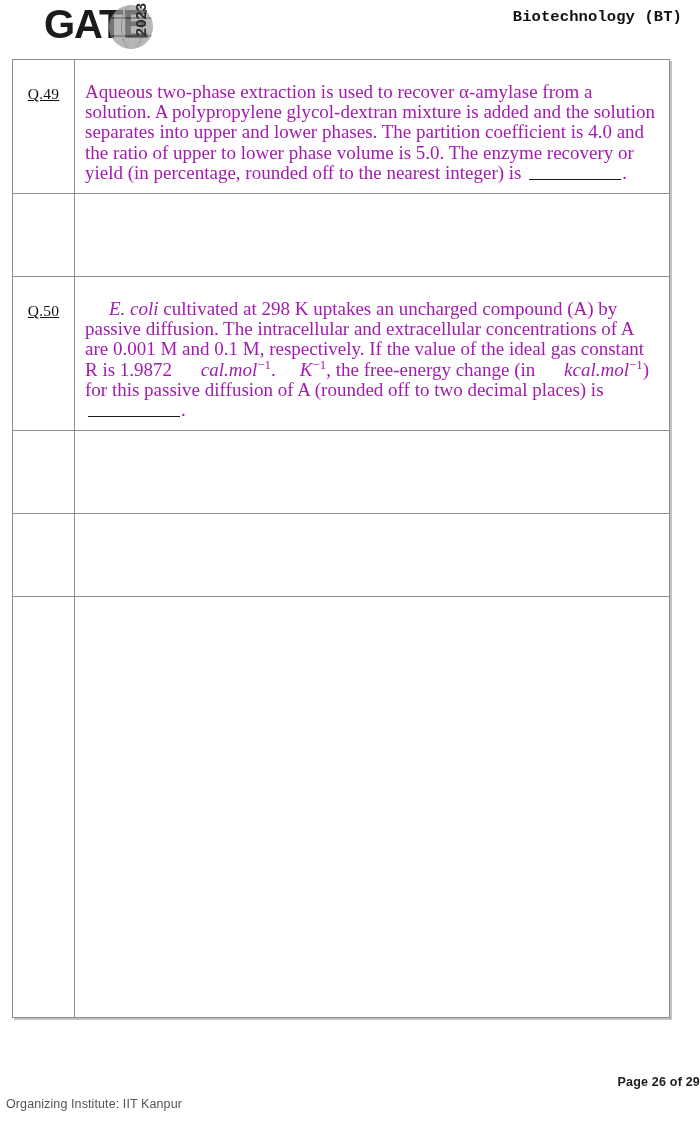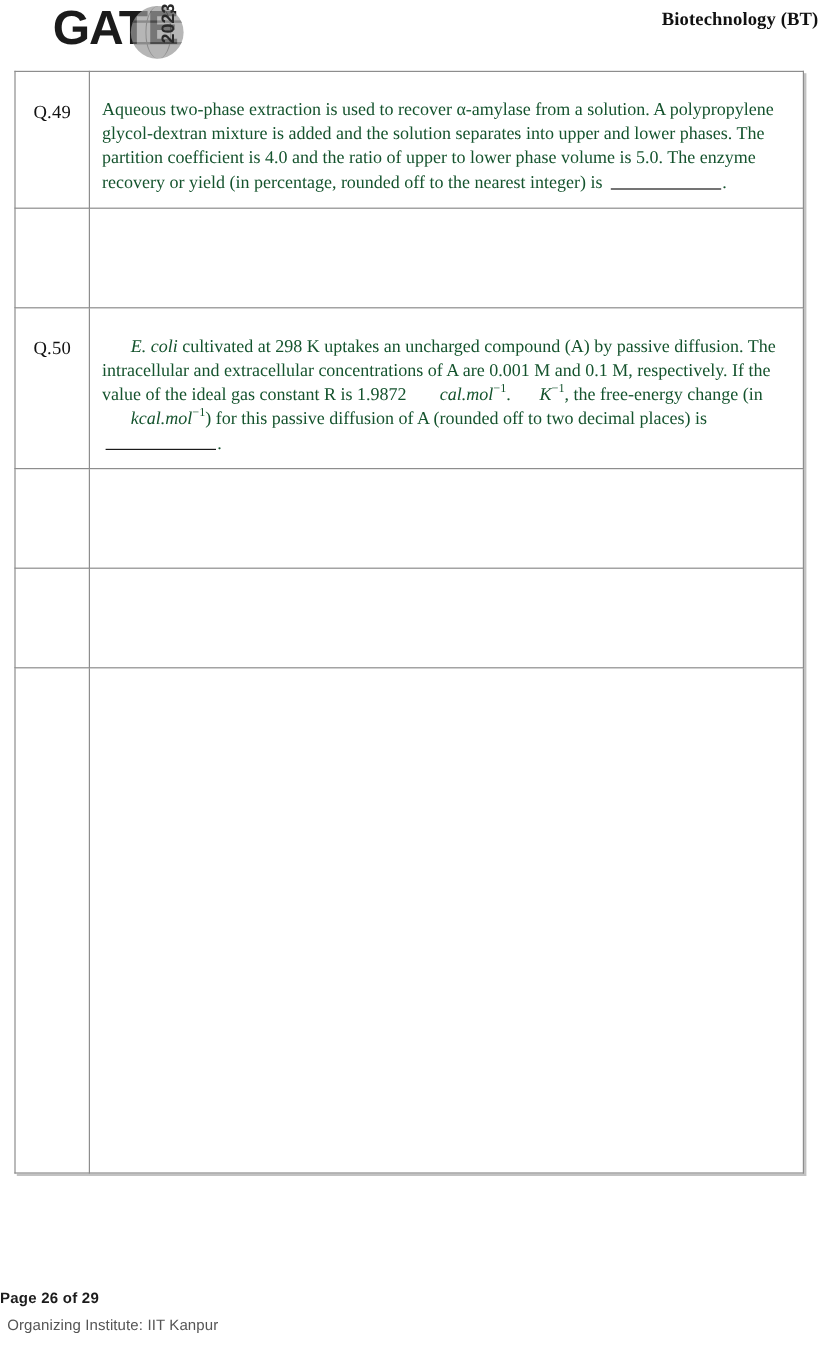--- a/index.html
+++ b/index.html
@@ -85,21 +85,21 @@
     font-size: 15px;
     color: #2a2a2a;
     transform: rotate(-90deg);
     transform-origin: center center;
     letter-spacing: 0px;
   }
   .header-subject {
     position: absolute;
     right: 18px;
     top: 8px;
-    font-family: Liberation Serif, serif;
+    font-family: Liberation Mono, monospace;
     font-weight: bold;
     font-size: 15.5px;
     color: #111;
     letter-spacing: 0.1px;
   }
 
   
   .qtable {
     position: absolute;
     left: 12px;
@@ -117,26 +117,27 @@
     background: #fff;
   }
   td.qnum {
     width: 61px;
     text-align: center;
     font-size: 15.5px;
     line-height: 19px;
     padding-top: 24px;
     color: #111;
     letter-spacing: 0.2px;
+    text-decoration: underline;
   }
   td.qbody {
     padding: 22px 8px 10px 10px;
-    font-size: 15px;
+    font-size: 19px;
     line-height: 20.2px;
-    color: #14532d;
+    color: #a21caf;
     text-align: left;
   }
   tr.spacer td {
     height: 50px;
   }
   tr.spacer td.qnum { padding-top: 0; }
   tr.tail td {
     height: 388px;
   }
   tr.tail td.qnum { padding-top: 0; }
@@ -158,21 +159,21 @@
     left: 0;
     top: 1075px;
     width: 700px;
     height: 50px;
   }
   .footer-page {
     position: absolute;
     left: 0;
     top: 0;
     width: 700px;
-    text-align: left;
+    text-align: right;
     font-family: "Liberation Sans", "DejaVu Sans", sans-serif;
     font-weight: bold;
     font-size: 12.5px;
     color: #1c1c1c;
     letter-spacing: 0.2px;
   }
   .footer-inst {
     position: absolute;
     left: 6px;
     top: 22px;

